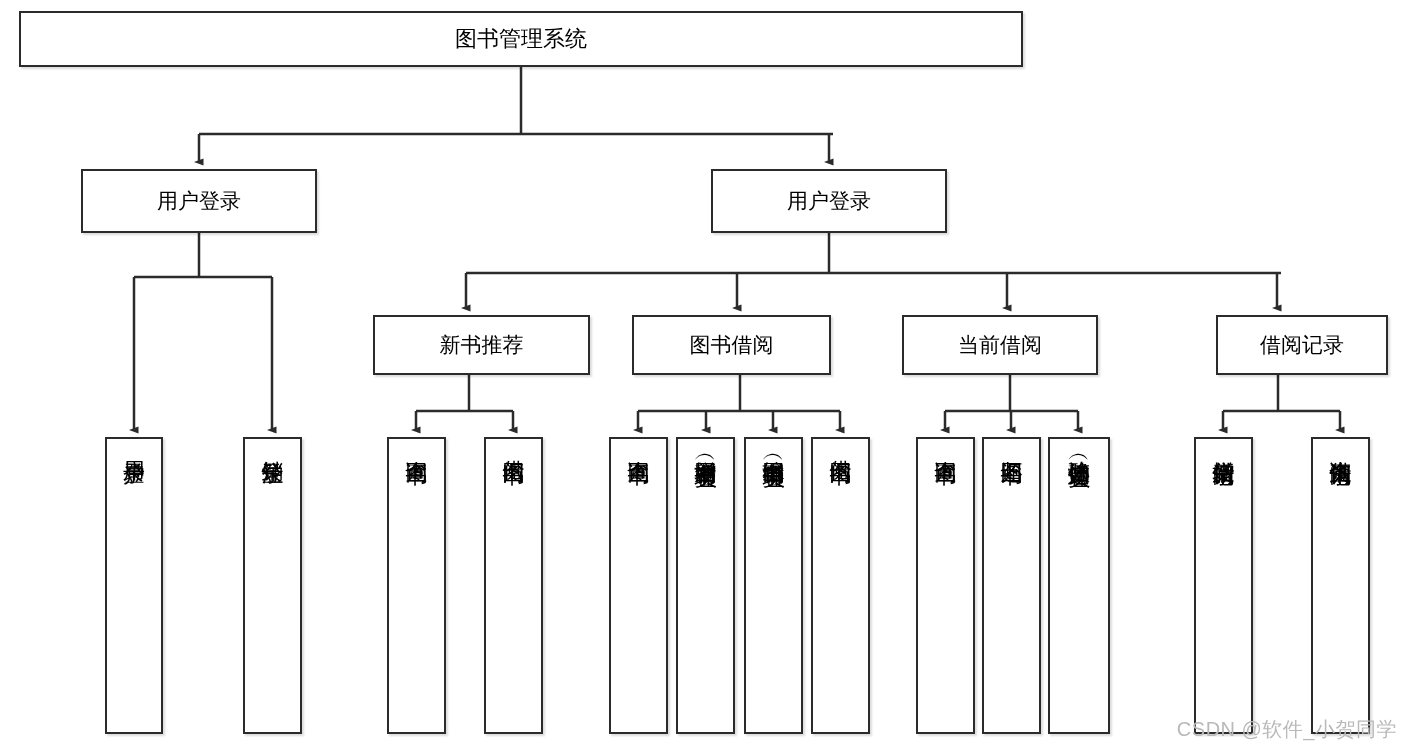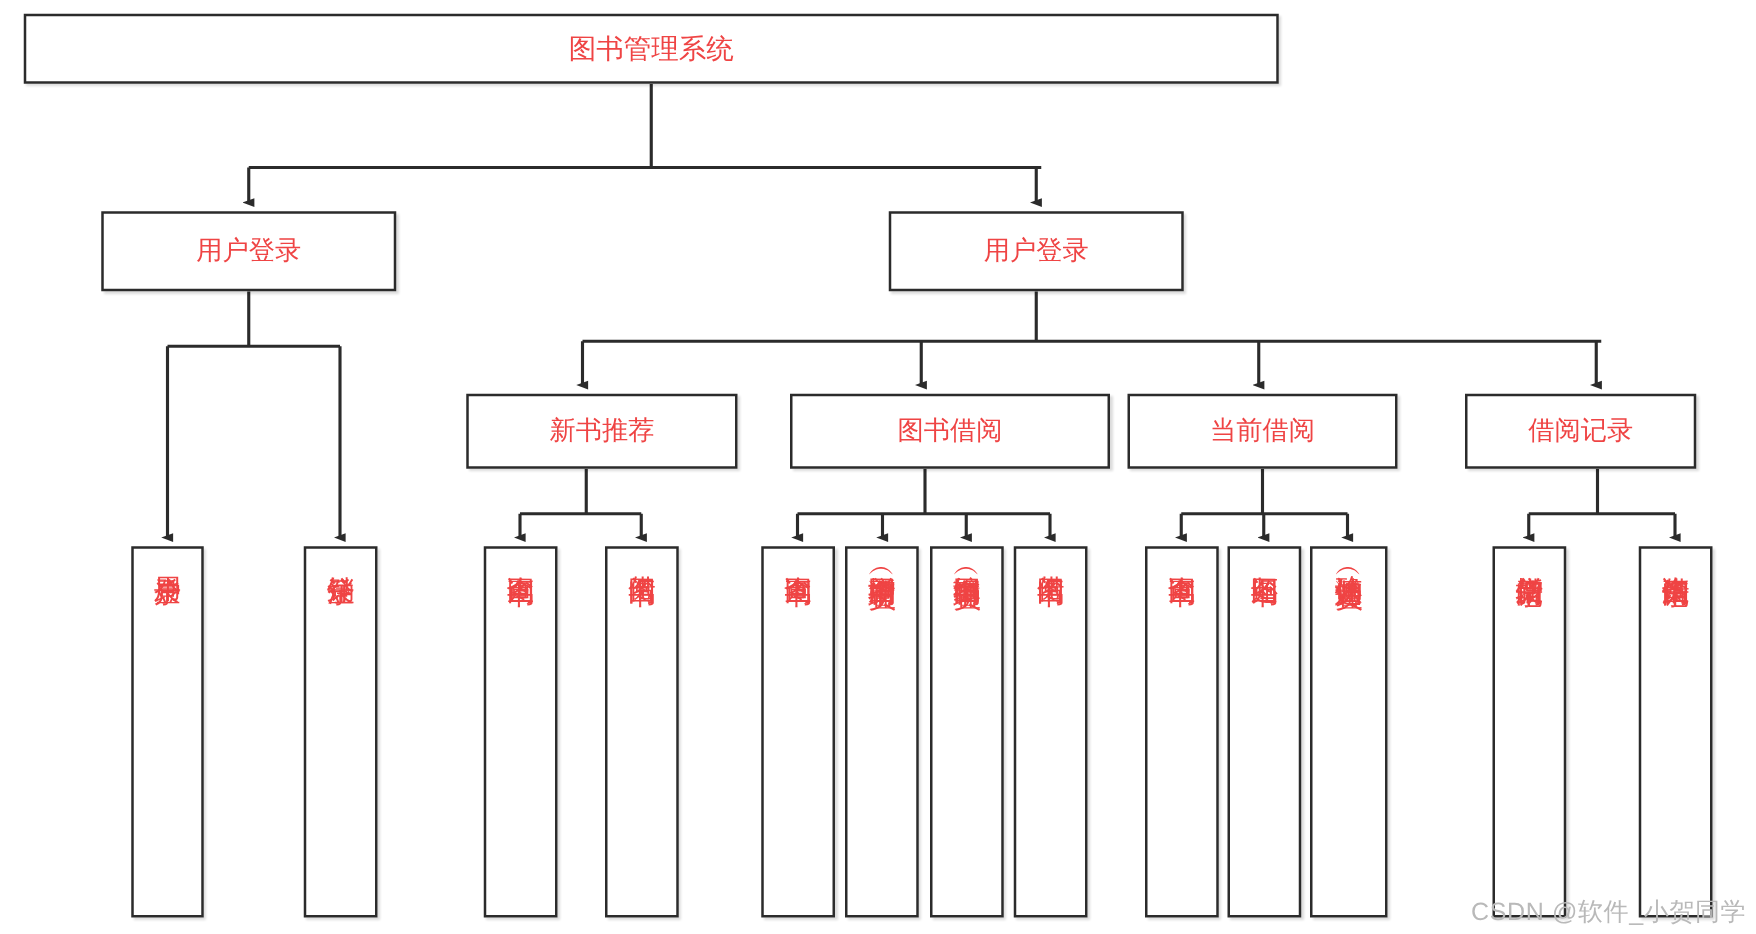--- a/index.html
+++ b/index.html
@@ -21,21 +21,21 @@
     position: absolute;
     box-sizing: border-box;
     background: #ffffff;
     border: 2px solid #2b2b2b;
     box-shadow: 2px 2px 2px rgba(0,0,0,0.14);
     display: flex;
     align-items: center;
     justify-content: center;
   }
   .node .label {
-    color: #ef4444;
+    color: #000000;
     line-height: 1.18;
     text-align: center;
     white-space: nowrap;
   }
   
   .node.horiz .label {
     font-size: 21px;
   }
   .node.root .label {
     font-size: 22px;
@@ -132,27 +132,27 @@
   <div class="node horiz" style="left:81px; top:169px; width:236px; height:64px;">
     <span class="label">用户登录</span>
   </div>
   <div class="node horiz" style="left:711px; top:169px; width:236px; height:64px;">
     <span class="label">用户登录</span>
   </div>
 
   <div class="node horiz" style="left:361px; top:315px; width:217px; height:60px;margin-left:12px;">
     <span class="label">新书推荐</span>
   </div>
-  <div class="node horiz" style="left:632px; top:315px; width:256px; height:60px;">
+  <div class="node horiz" style="left:632px; top:315px; width:199px; height:60px;">
     <span class="label">图书借阅</span>
   </div>
-  <div class="node horiz" style="left:902px; top:315px; width:216px; height:60px;">
+  <div class="node horiz" style="left:902px; top:315px; width:196px; height:60px;">
     <span class="label">当前借阅</span>
   </div>
-  <div class="node horiz" style="left:1172px; top:315px; width:185px; height:60px;">
+  <div class="node horiz" style="left:1216px; top:315px; width:172px; height:60px;">
     <span class="label">借阅记录</span>
   </div>
 
   <div class="node leaf" style="left:105px; top:437px; width:58px; height:297px;">
     <span class="label">用户登录</span>
   </div>
   <div class="node leaf" style="left:243px; top:437px; width:59px; height:297px;">
     <span class="label">注销登录</span>
   </div>
 

